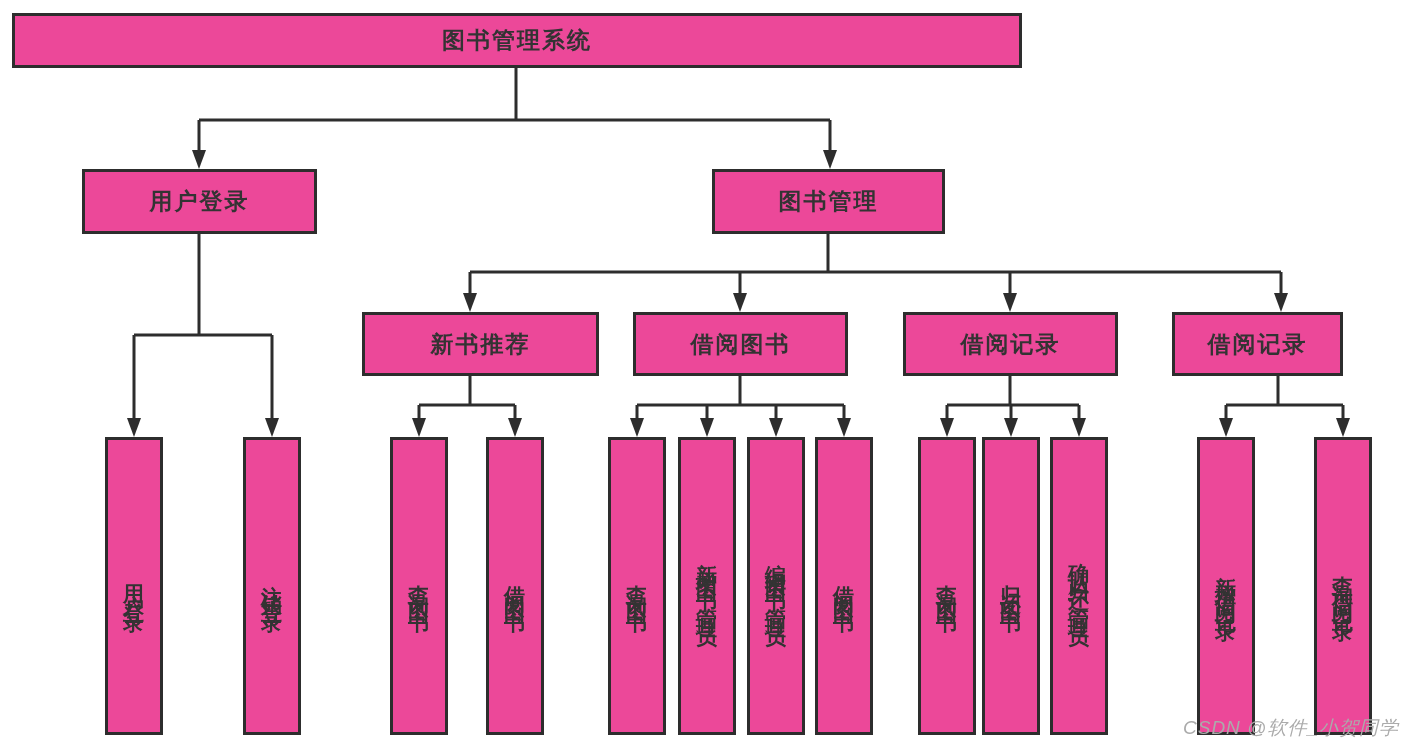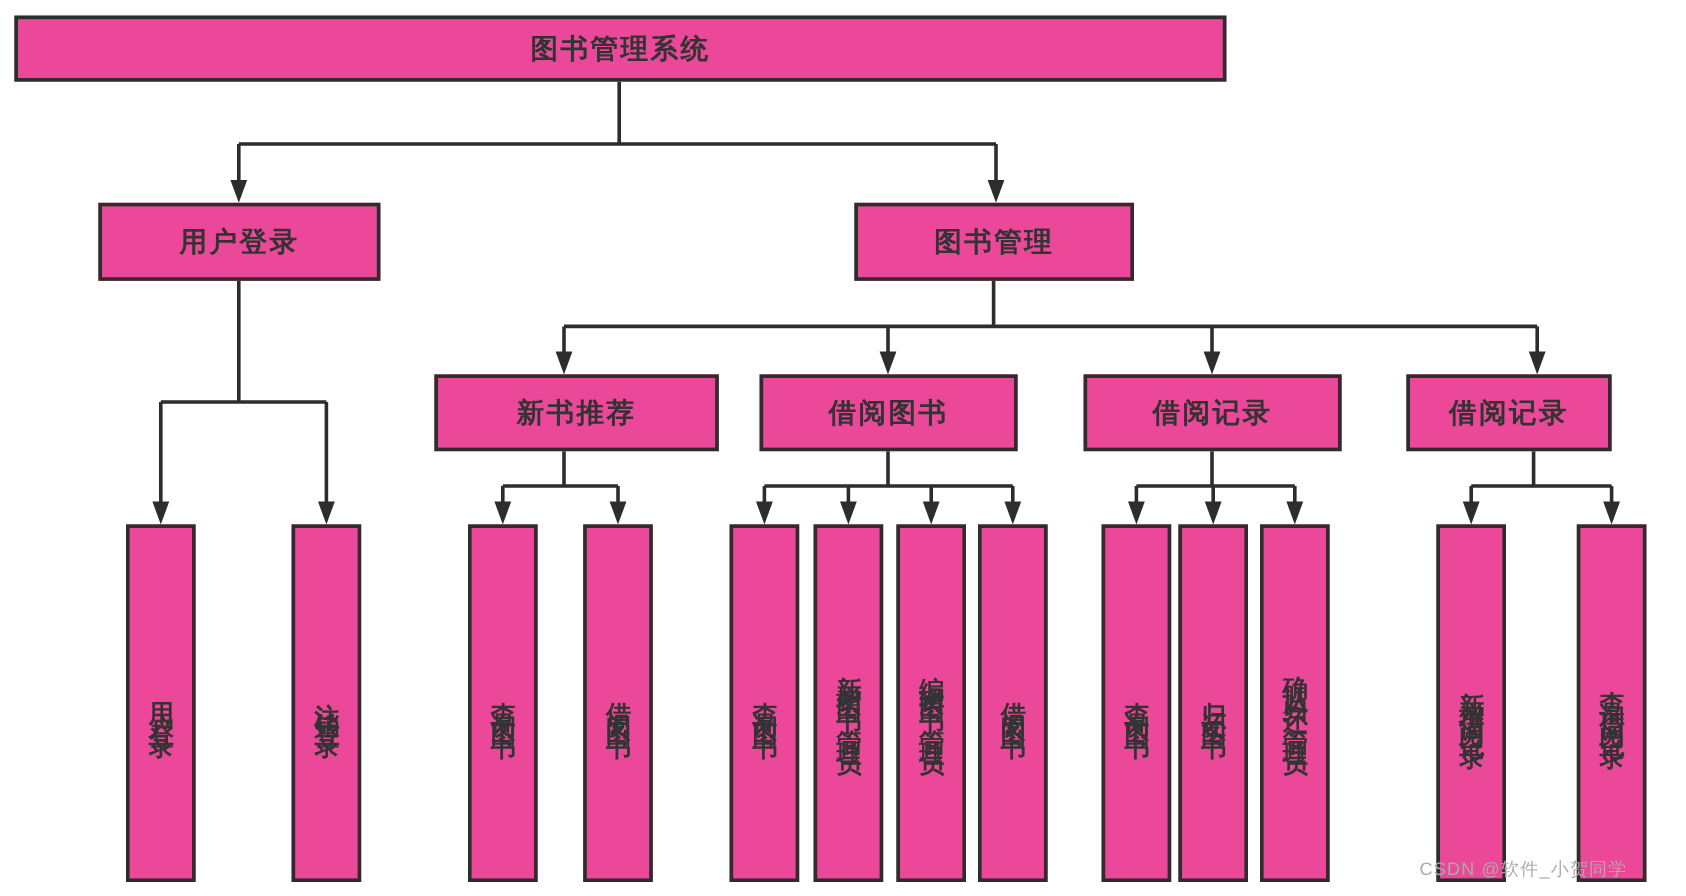--- a/index.html
+++ b/index.html
@@ -17,22 +17,23 @@
   }
   .hbox { font-size:23px; letter-spacing:2px; }
   .vbox {
     writing-mode:vertical-rl; text-orientation:mixed;
     font-size:21px; letter-spacing:9px; line-height:1;
     top:437px; height:298px; width:58px;
   }
   .l3 { top:312px; height:64px; }
   .watermark {
     position:absolute; left:1183px; top:715px; z-index:3;
-    font-size:15px; letter-spacing:1px; color:var(--wm,#ababab);
+    font-size:19px; letter-spacing:1px; color:var(--wm,#ababab);
     white-space:nowrap;
+    font-style:italic;
   }
 </style>
 </head>
 <body>
 
 <div class="canvas">
 
   <svg class="wires" viewBox="0 0 1405 747">
     <g>
       <path class="wire" d="M516 68 V120 M199 120 H830 M199 120 V151 M830 120 V151"></path>

